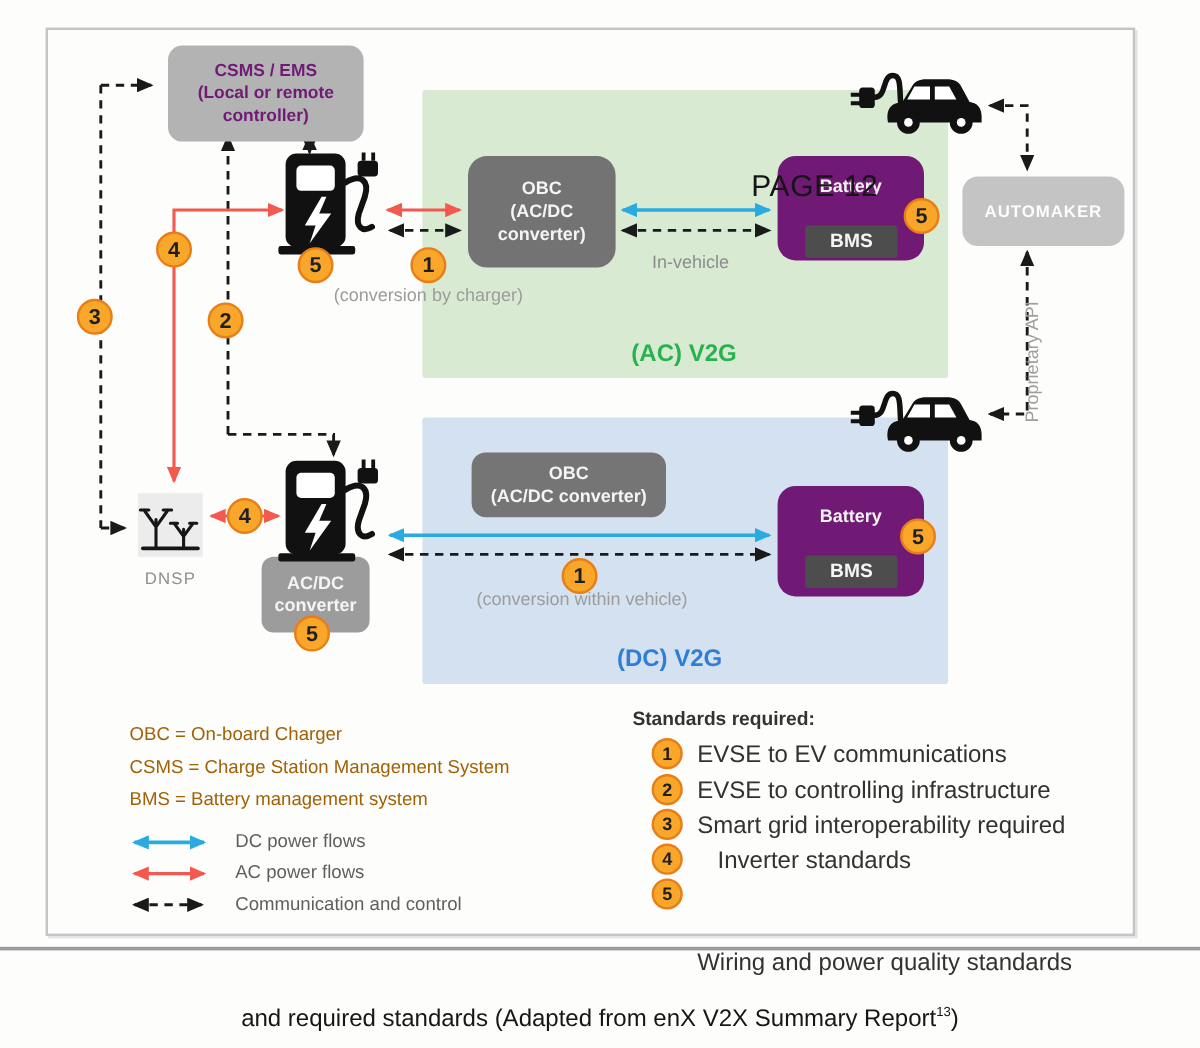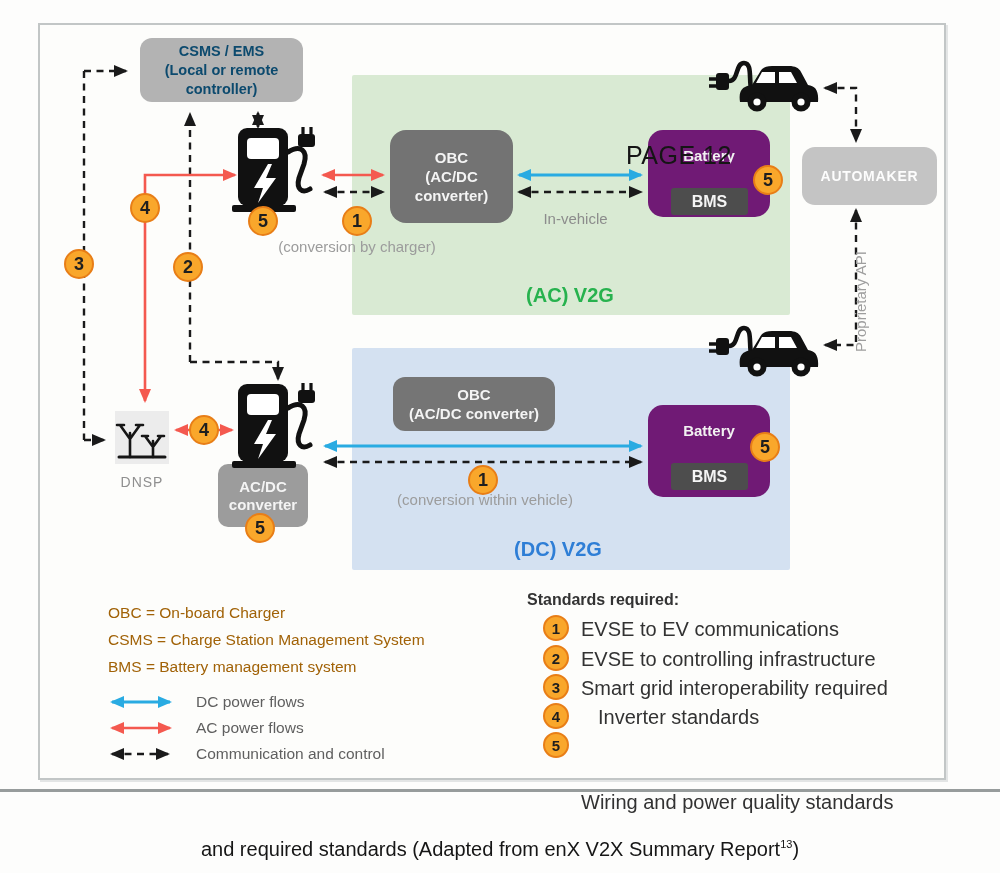--- a/index.html
+++ b/index.html
@@ -15,21 +15,21 @@
   }
   .bottom-rule{left:0;top:789px;width:1000px;height:3px;background:#979c9c;}
   .region{border-radius:2px;}
   .region.green{left:352px;top:75px;width:438px;height:240px;background:#d9ead3;}
   .region.blue{left:352px;top:348px;width:438px;height:222px;background:#d4e1f1;}
   svg.overlay{left:0;top:0;width:1000px;height:873px;pointer-events:none;}
   .box{
     color:#f4f4f4;display:flex;flex-direction:column;align-items:center;justify-content:center;
     text-align:center;font-weight:700;border-radius:16px;line-height:19px;
   }
-  .box.csms{left:140px;top:38px;width:163px;height:64px;background:#b3b3b3;font-size:14.5px;border-radius:12px;color:#0c4a6e;}
+  .box.csms{left:140px;top:38px;width:163px;height:80px;background:#b3b3b3;font-size:14.5px;border-radius:12px;color:#701a75;}
   .box.obc1{left:390px;top:130px;width:123px;height:93px;background:#737373;font-size:15px;}
   .box.batt{background:#701a75;border-radius:15px;}
   .box.batt1{left:648px;top:130px;width:122px;height:87px;}
   .box.batt2{left:648px;top:405px;width:122px;height:92px;}
   .batt-label{position:absolute;top:16px;width:100%;text-align:center;font-size:15px;font-weight:700;color:#f2f2f2;}
   .bms{position:absolute;left:23px;top:58px;width:77px;height:27px;background:#4d4d4d;border-radius:3px;
        display:flex;align-items:center;justify-content:center;font-size:16px;font-weight:700;color:#f5f5f5;}
   .box.automaker{left:802px;top:147px;width:135px;height:58px;background:#c4c4c4;font-size:14px;letter-spacing:.8px;border-radius:13px;color:#fdfdfd;}
   .box.obc2{left:393px;top:377px;width:162px;height:54px;background:#757575;font-size:15px;border-radius:12px;}
   .box.acdc{left:218px;top:464px;width:90px;height:63px;background:#9c9c9c;font-size:15px;border-radius:10px;line-height:18px;}

